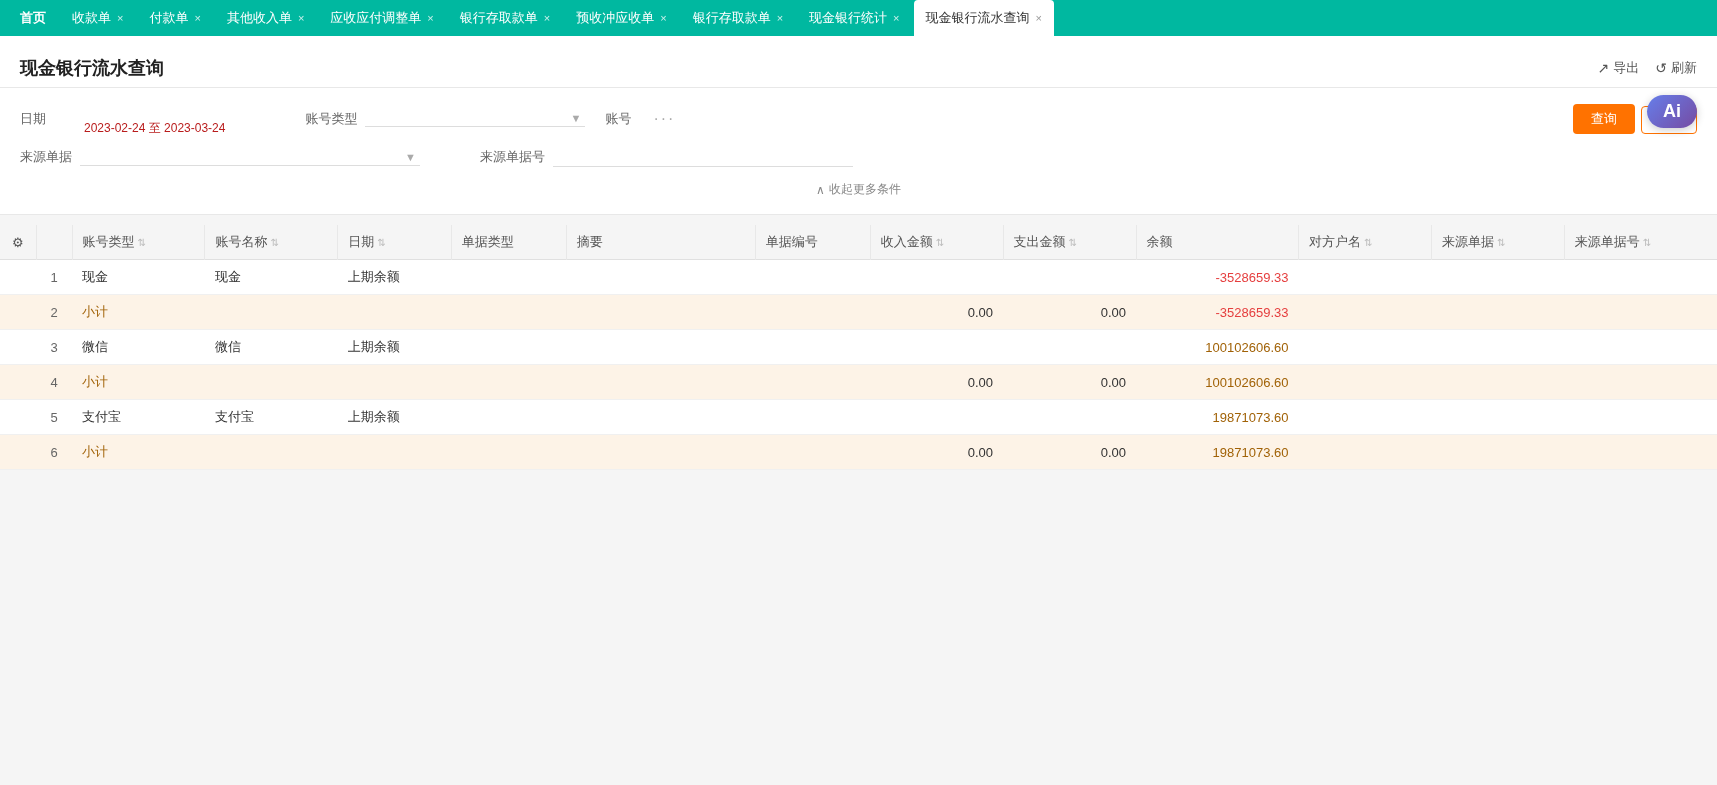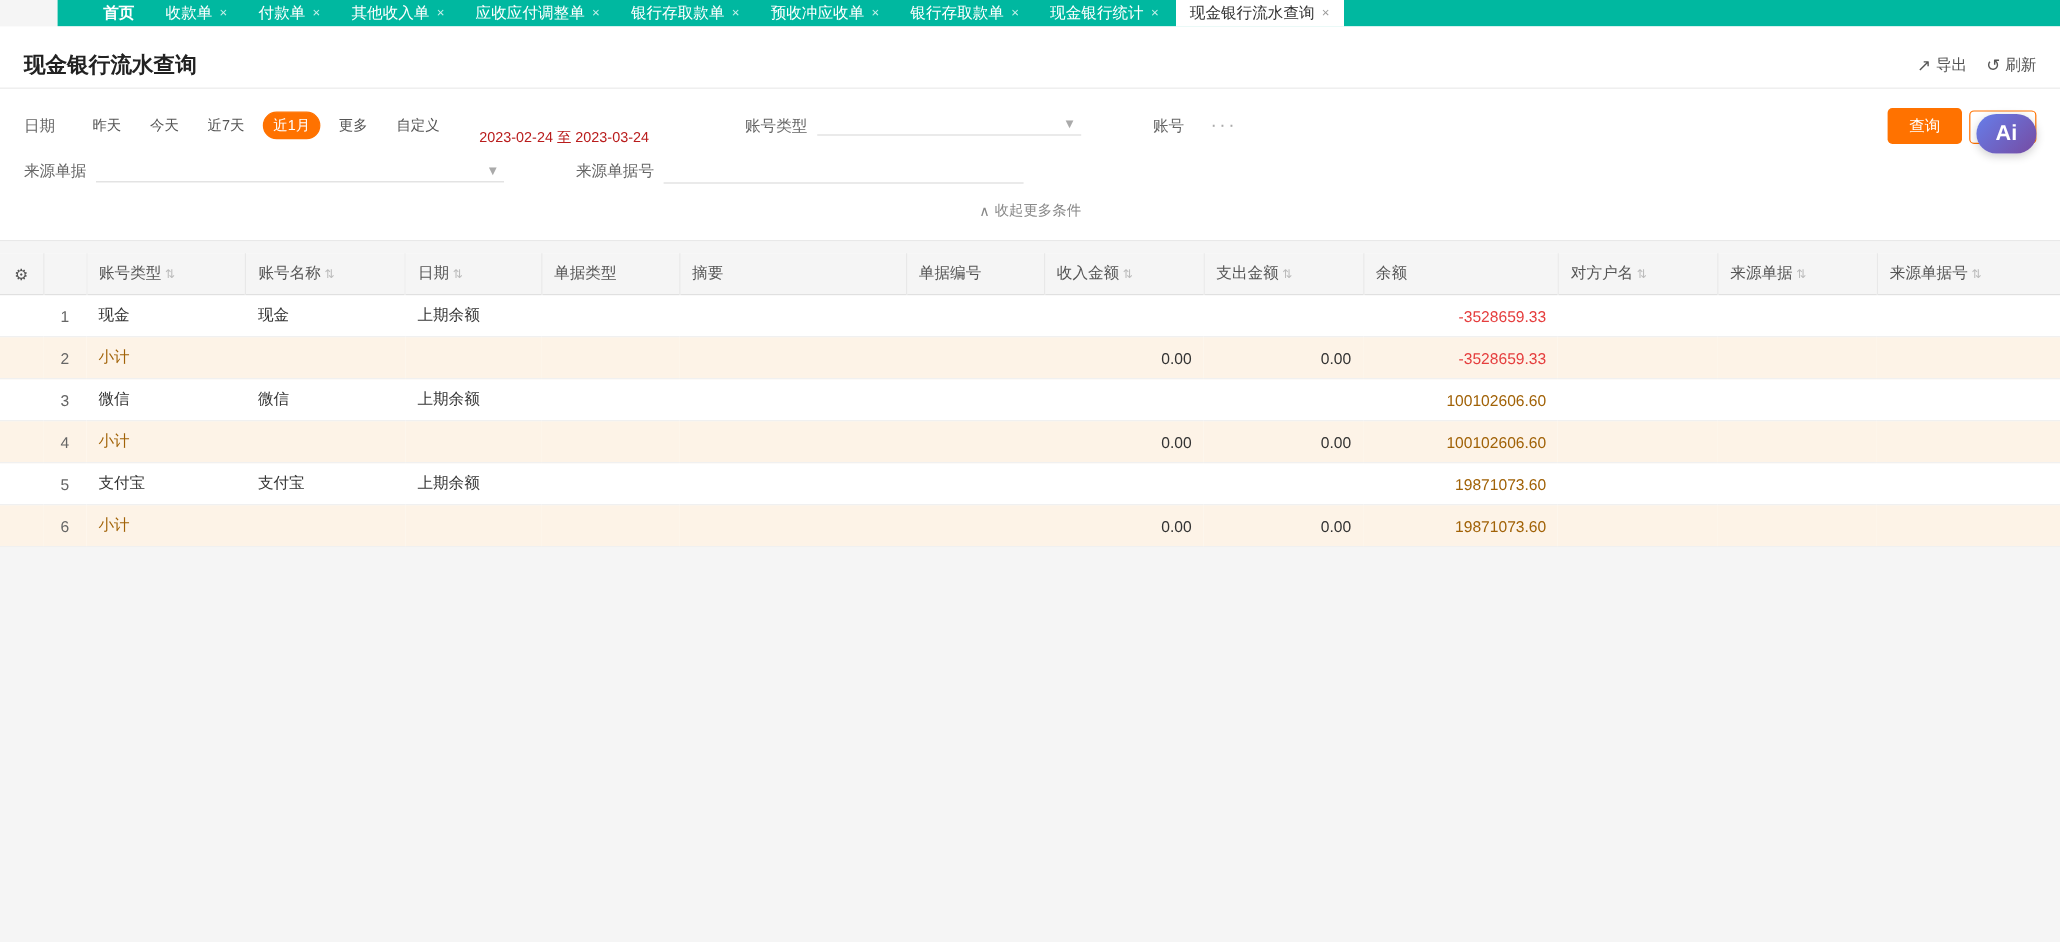--- a/index.html
+++ b/index.html
@@ -3,25 +3,24 @@
   <meta charset="utf-8">
   <style>
     * { box-sizing: border-box; margin: 0; padding: 0; }
     body { font-family: 'Microsoft YaHei', Arial, sans-serif; font-size: 13px; background: #f5f5f5; color: #333; }
 
     
     .top-nav {
       background: #00b8a0;
       display: flex;
       align-items: center;
-      height: 22px;
-      padding: 0 26px;
+      height: 36px;
+      padding: 0 8px;
       gap: 2px;
       overflow: hidden;
-      margin-left: 48px;
     }
     .nav-tab {
       display: flex;
       align-items: center;
       padding: 0 12px;
       height: 36px;
       color: #fff;
       cursor: pointer;
       font-size: 13px;
       white-space: nowrap;
@@ -294,41 +293,33 @@
       <span>刷新</span>
     </div>
   </div>
 </div>
 
 <div class="filter-area">
   <div class="filter-row">
 
     <div style="display:flex;align-items:center;gap:8px;">
       <span class="filter-label">日期</span>
-      <div class="date-options">
-        <span class="date-btn">昨天</span>
-        <span class="date-btn">今天</span>
-        <span class="date-btn">近7天</span>
-        <span class="date-btn active">近1月</span>
-        <span class="date-btn">更多</span>
-        <span class="date-btn">自定义</span>
-      </div>
     </div>
 
     <span class="date-range">2023-02-24 至 2023-03-24</span>
 
     <div style="display:flex;align-items:center;gap:8px;margin-left:60px;">
       <span class="filter-label">账号类型</span>
       <div class="filter-select" style="min-width:220px;">
         <span class="filter-select-text"></span>
         <span class="filter-select-arrow">▼</span>
       </div>
     </div>
 
-    <div style="display:flex;align-items:center;gap:8px;margin-left:40px;">
+    <div style="display:flex;align-items:center;gap:8px;">
       <span class="filter-label">账号</span>
       <span class="more-dots">···</span>
     </div>
 
     <div class="btn-group-right" style="margin-left:auto;">
       <button class="btn-query">查询</button>
       <button class="btn-settings">设置</button>
     </div>
   </div>
 

